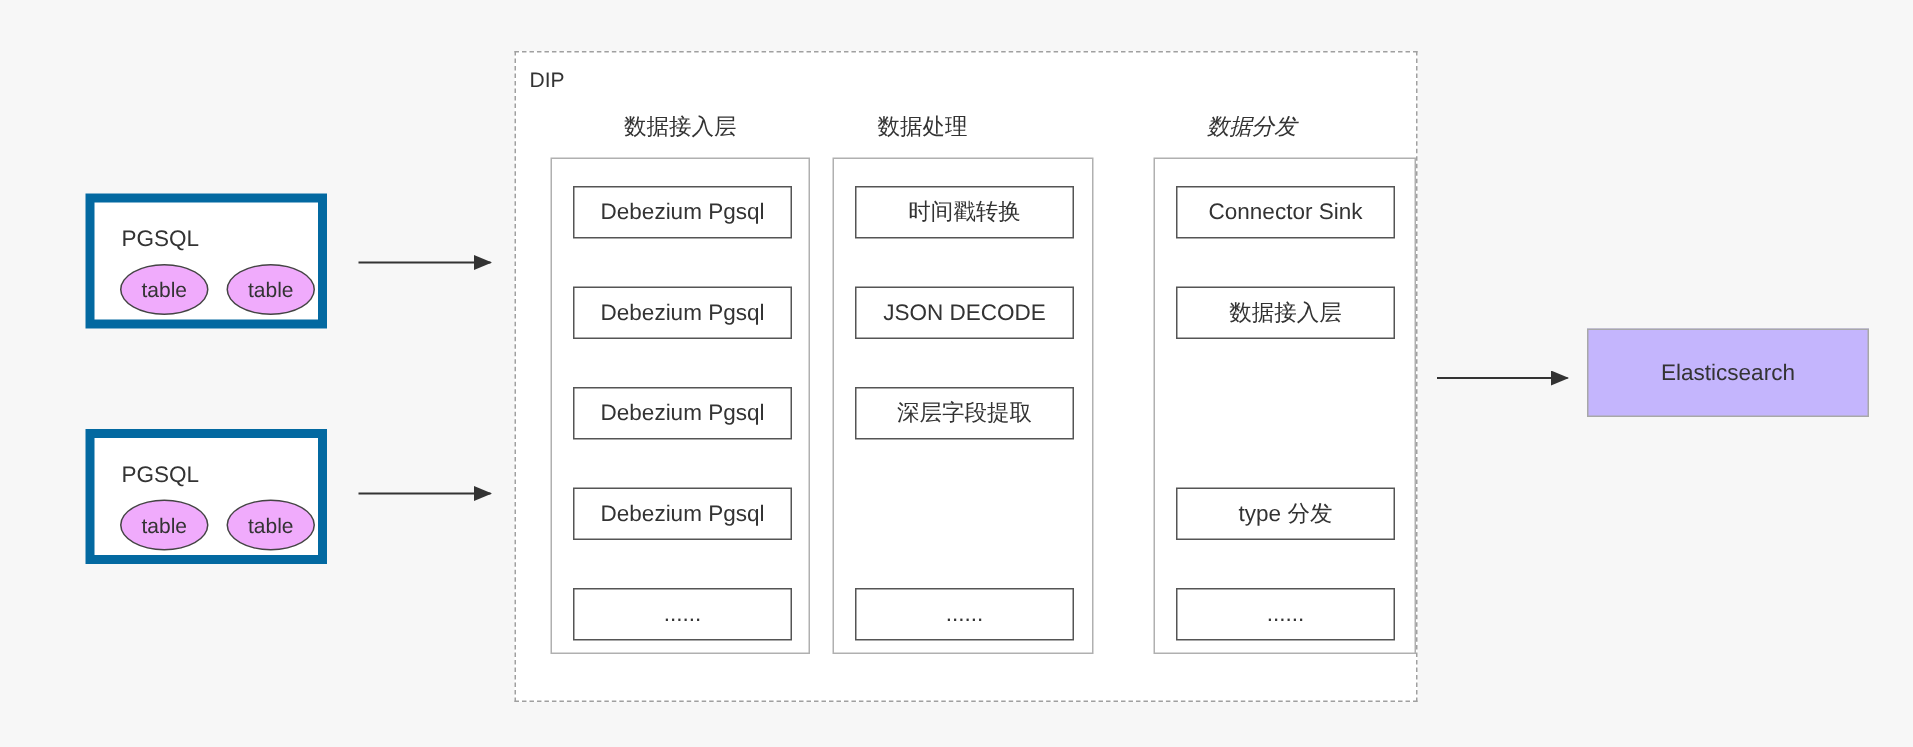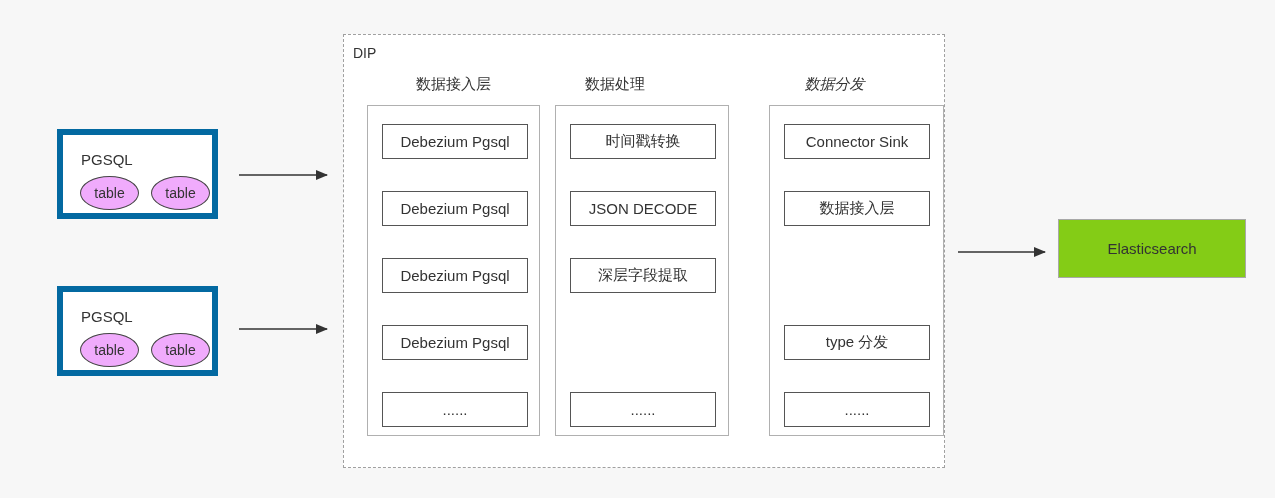--- a/index.html
+++ b/index.html
@@ -23,21 +23,21 @@
   }
   .dip-label { position: absolute; left: 9px; top: 10px; font-size: 14px; color: #333; }
   .col-title { position: absolute; font-size: 15px; text-align: center; color: #333; }
   .col { border: 1px solid #b0b0b0; background: #fff; }
   .item {
     position: absolute; left: 14px; width: 146px; height: 35px;
     border: 1.3px solid #555; background: #fff;
     display: flex; align-items: center; justify-content: center;
     font-size: 15px; color: #333; box-sizing: border-box;
   }
-  .target { border: 1px solid #a8a8a8; background: #84cc16;
+  .target { border: 1px solid #a8a8a8; background: #c4b5fd;
     display: flex; align-items: center; justify-content: center; font-size: 15px; color: #333; }
   svg.arrows { position: absolute; left: 0; top: 0; }
 </style>
 </head>
 <body>
 
 <div class="abs src-box" style="left:57px;top:129px;width:161px;height:90px;">
   <span class="src-title">PGSQL</span>
   <div class="ellipse" style="left:17px;">table</div>
   <div class="ellipse" style="left:88px;">table</div>

